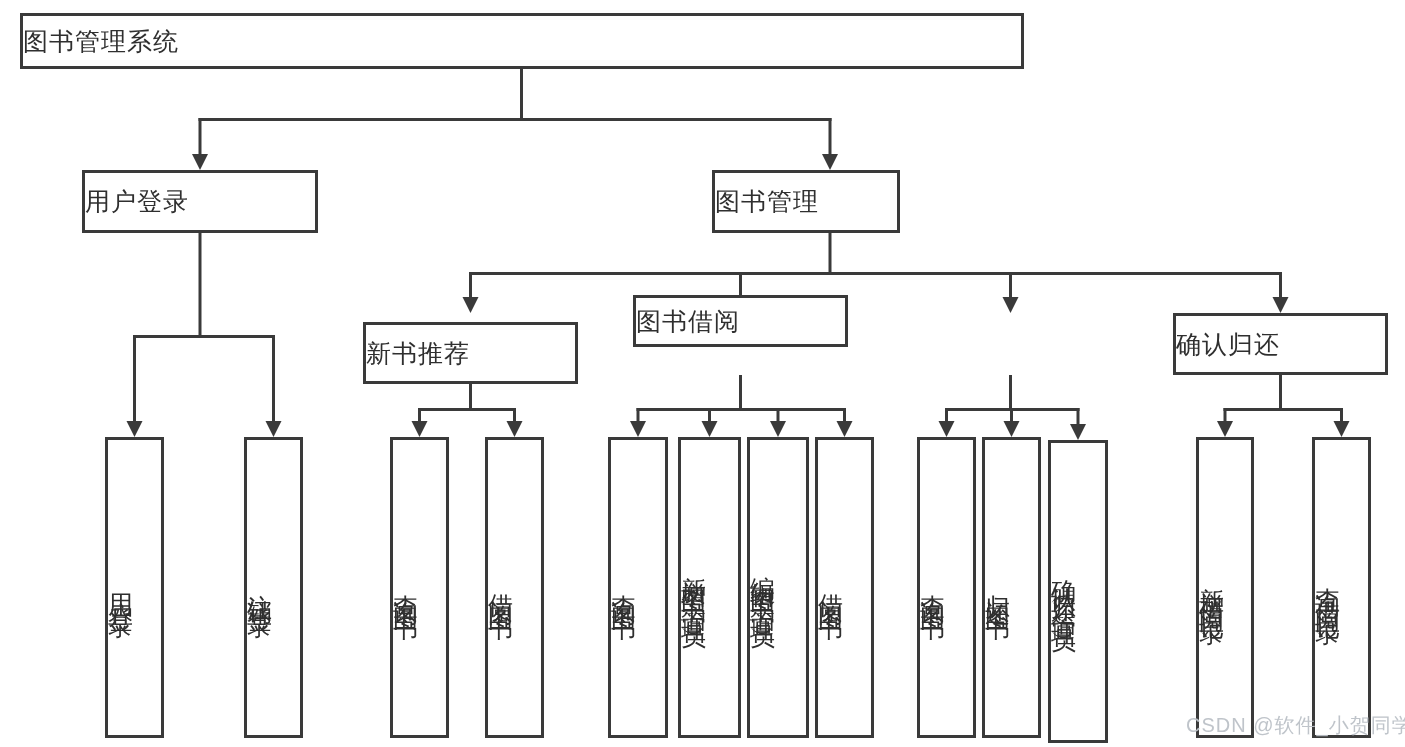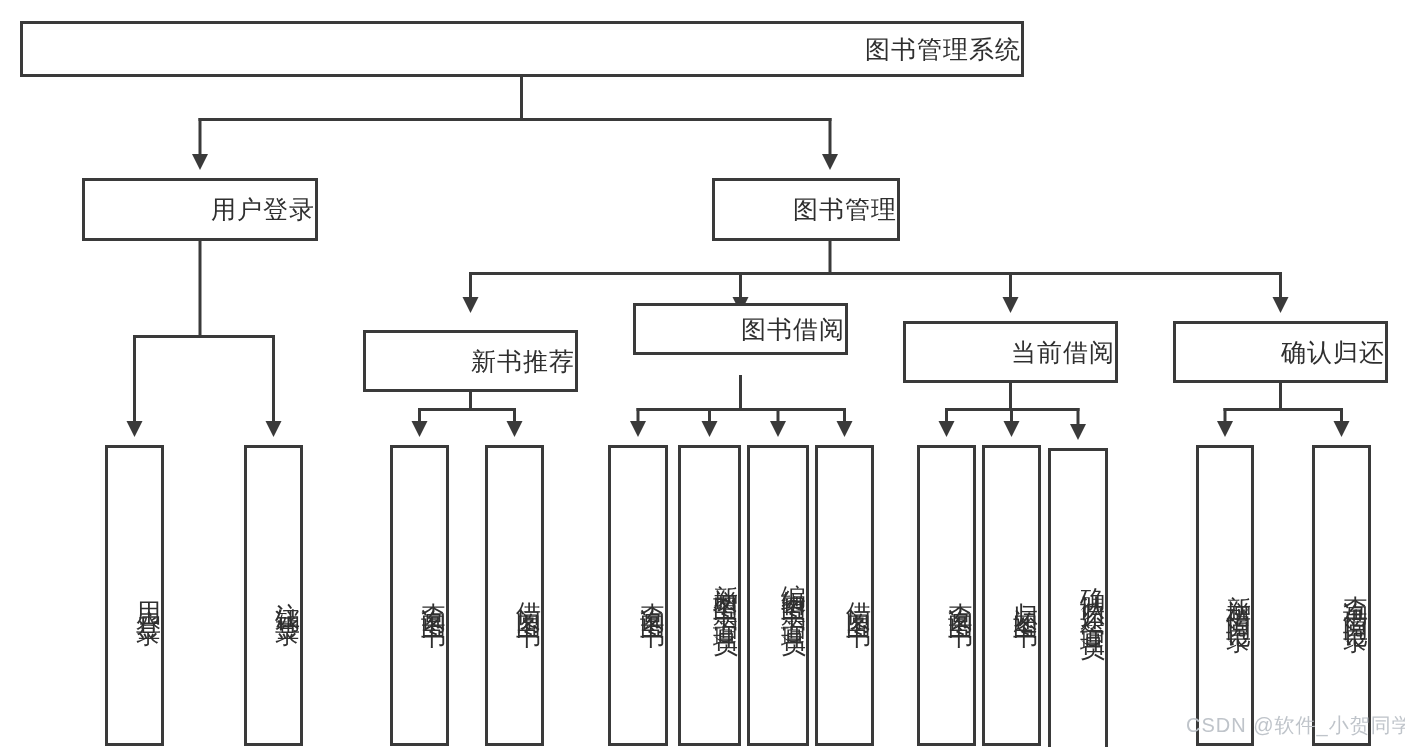--- a/index.html
+++ b/index.html
@@ -10,26 +10,25 @@
     font-family:"Liberation Sans","DejaVu Sans",sans-serif;
     overflow:hidden;
   }
   .node{
     position:absolute;
     box-sizing:border-box;
     background:#ffffff;
     border:3px solid #3a3a3a;
     display:flex;
     align-items:center;
-    justify-content:flex-end;
+    justify-content:flex-start;
     color:#2f2f2f;
     font-size:25px;
     letter-spacing:1px;
     z-index:2;
-    margin-top:8px;
   }
   .node.vert span{
     writing-mode:vertical-rl;
     text-orientation:mixed;
     letter-spacing:7px;
     line-height:1;
     font-size:25px;
     white-space:nowrap;
   }
   .connectors{
@@ -126,23 +125,20 @@
   <div class="node" style="left:712px;top:170px;width:188px;height:63px">
     <span>图书管理</span>
   </div>
 
   <div class="node" style="left:363px;top:322px;width:215px;height:62px">
     <span>新书推荐</span>
   </div>
   <div class="node" style="left:633px;top:295px;width:215px;height:52px">
     <span>图书借阅</span>
   </div>
-  <div class="node" style="left:903px;top:313px;width:215px;height:62px">
-    <span>当前借阅</span>
-  </div>
   <div class="node" style="left:1173px;top:313px;width:215px;height:62px">
     <span>确认归还</span>
   </div>
 
   <div class="node vert" style="left:105px;top:437px;width:59px;height:301px">
     <span>用户登录</span>
   </div>
   <div class="node vert" style="left:244px;top:437px;width:59px;height:301px">
     <span>注销登录</span>
   </div>

